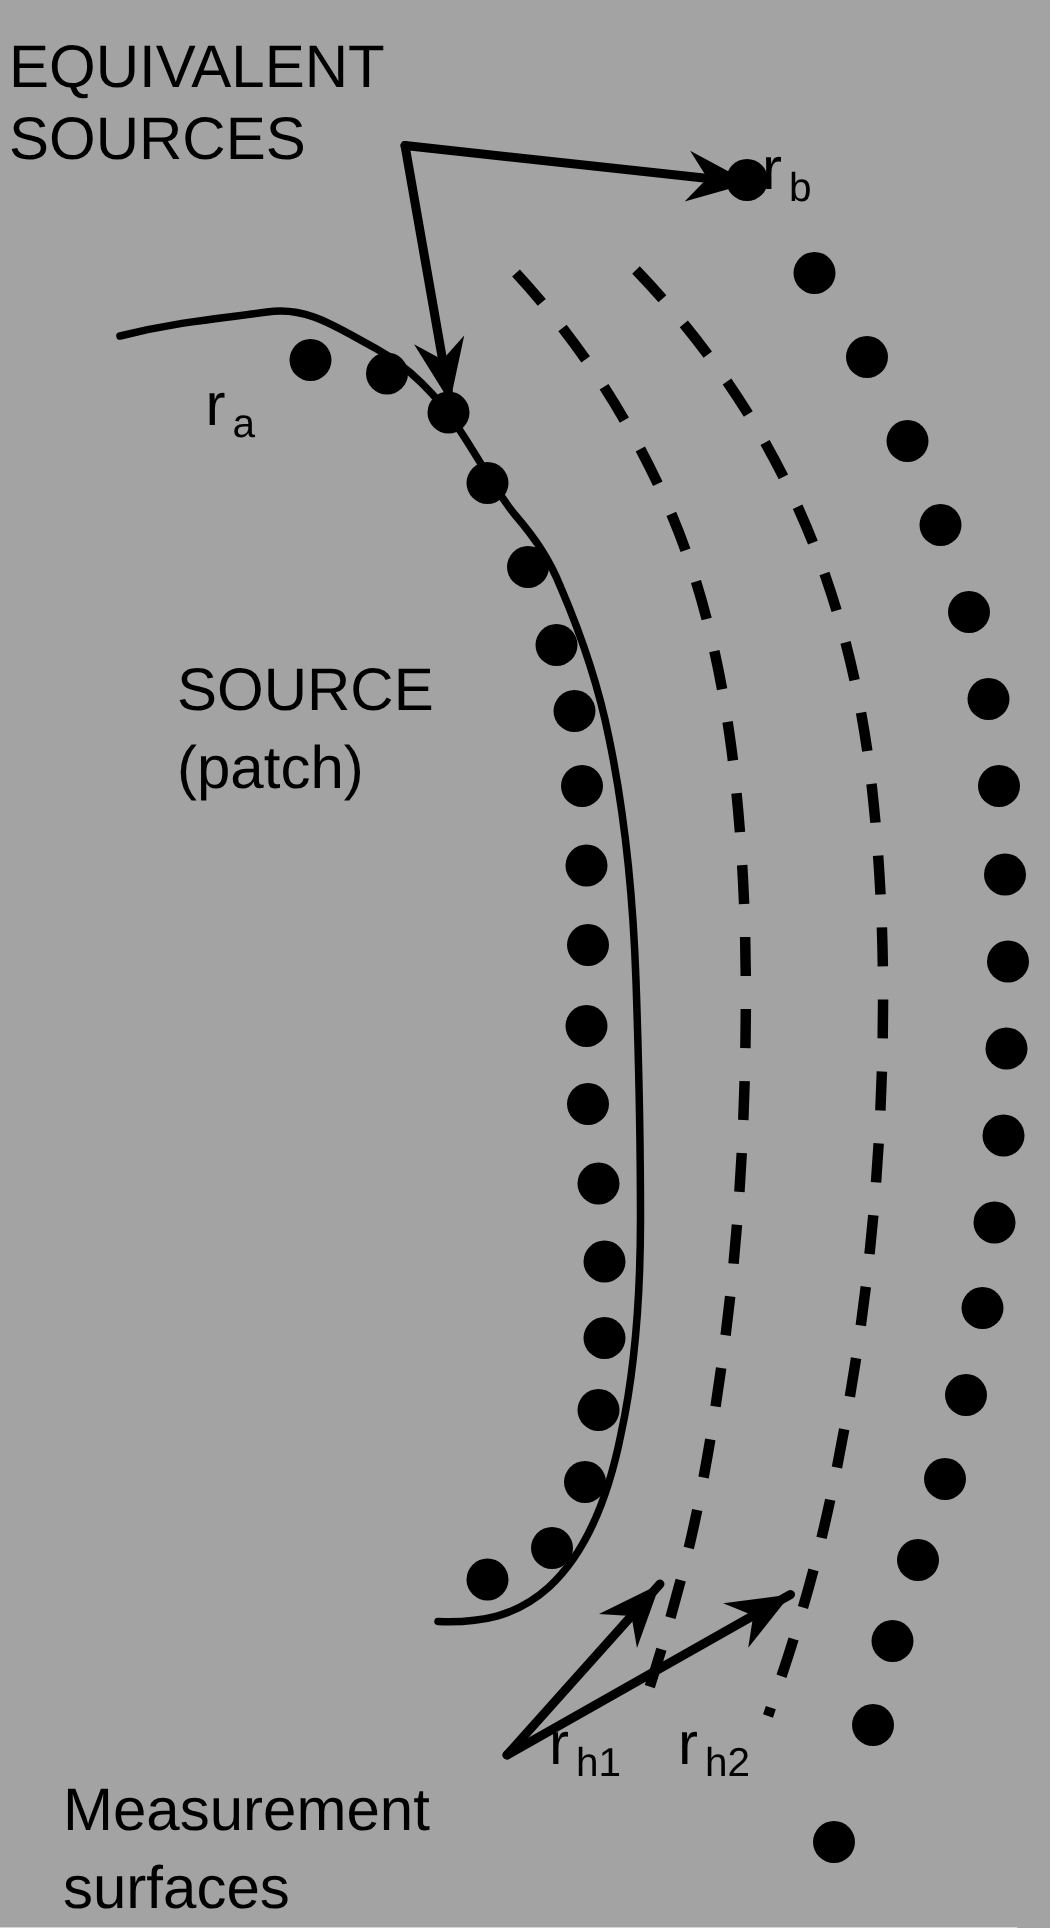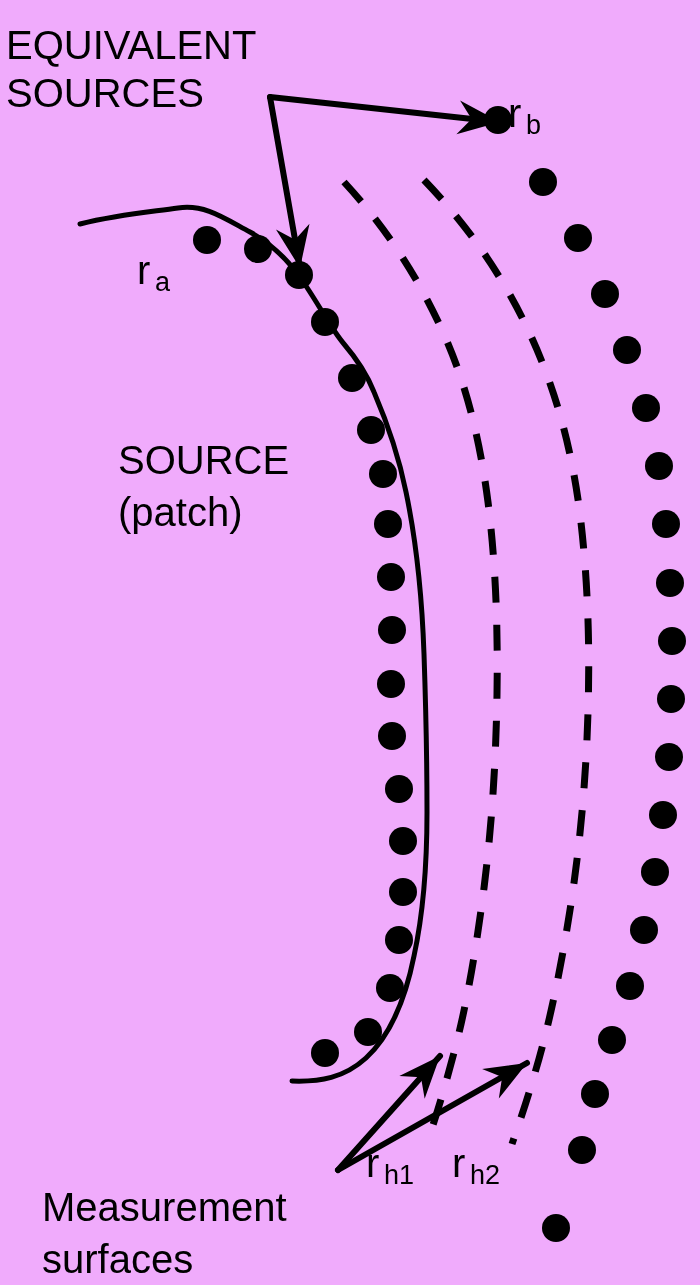--- a/index.html
+++ b/index.html
@@ -7,21 +7,21 @@
     padding: 0;
     background: #ffffff;
   }
   body {
     font-family: "Liberation Sans", sans-serif;
   }
   #diagram-root {
     position: relative;
     width: 700px;
     height: 1285px;
-    background: #f0abfc;
+    background: #a3a3a3;
     overflow: hidden;
   }
   #diagram-svg {
     position: absolute;
     left: 0;
     top: 0;
     width: 700px;
     height: 1285px;
   }
   .label-text {

